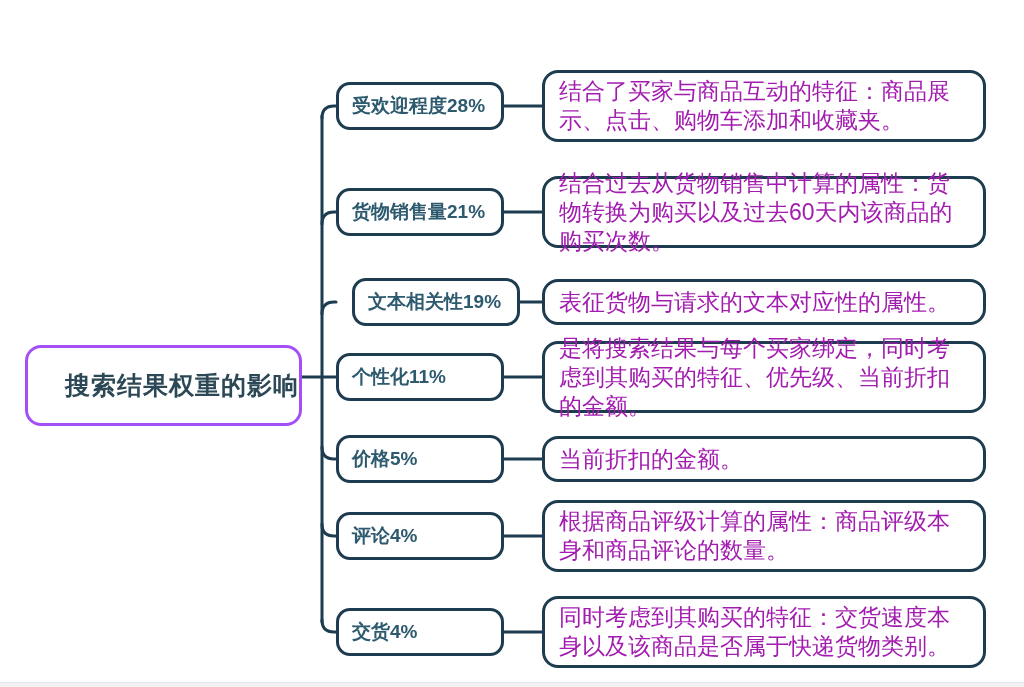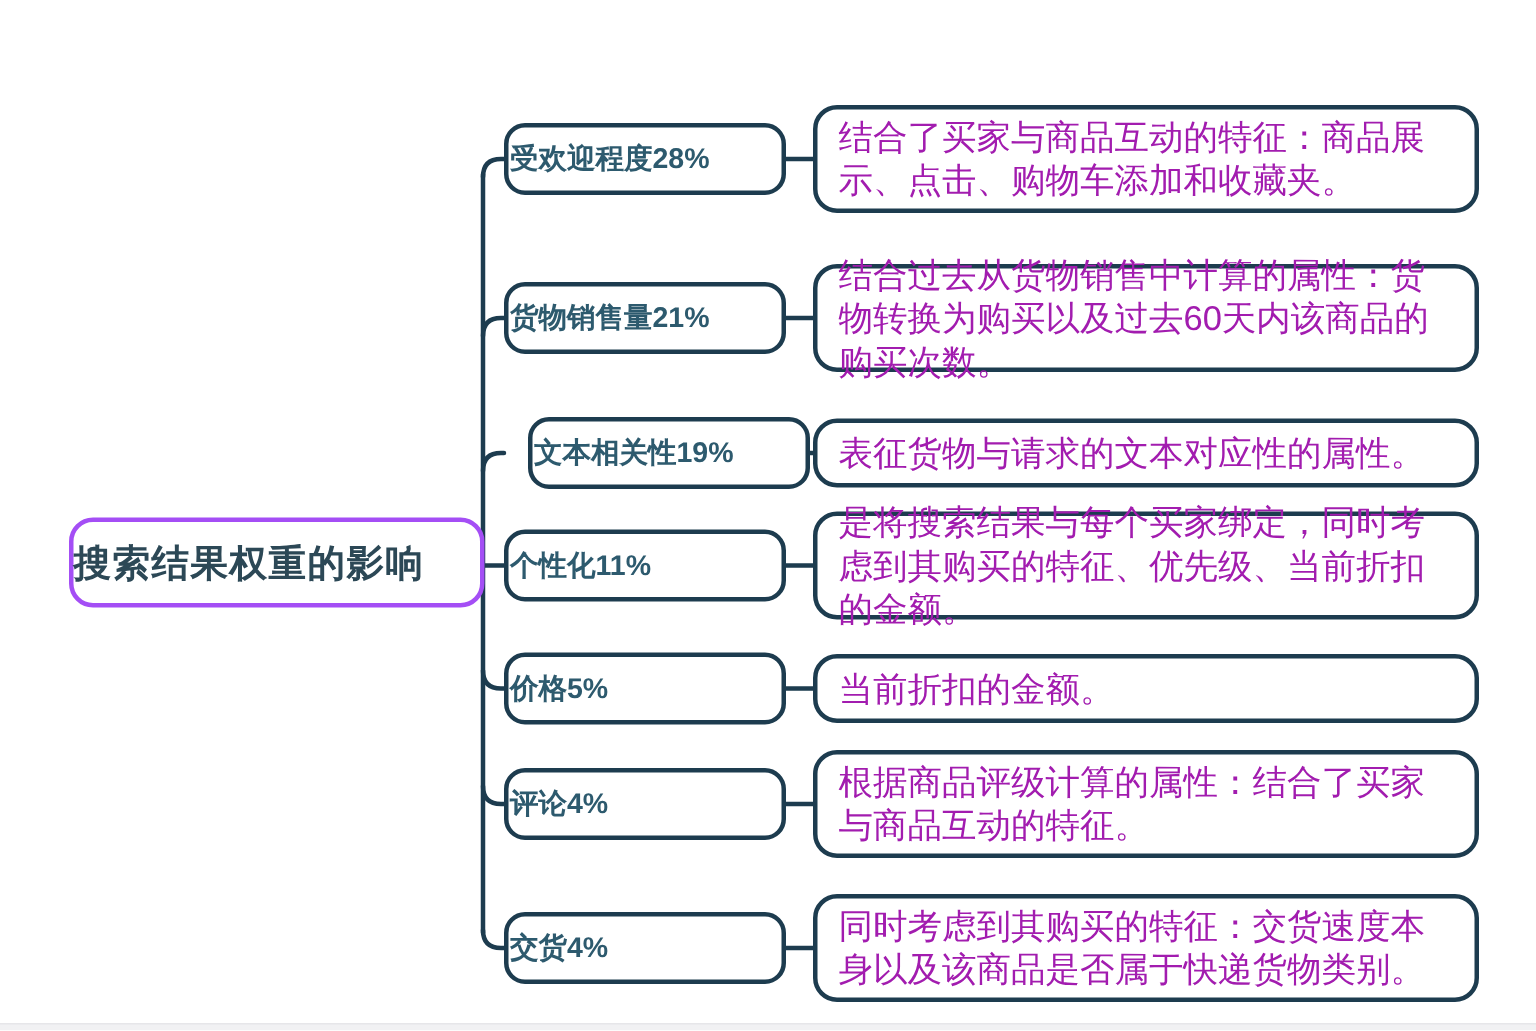--- a/index.html
+++ b/index.html
@@ -24,40 +24,39 @@
     position: absolute;
     box-sizing: border-box;
     background: #ffffff;
     display: flex;
     align-items: center;
   }
   .root-node {
     left: 25px;
     top: 345px;
     width: 277px;
-    height: 60px;
+    height: 81px;
     border: 3px solid #a44ef5;
     border-radius: 16px;
-    justify-content: flex-start;
-    margin-left: 21px;
+    justify-content: flex-end;
   }
   .root-node .label {
     font-size: 25px;
     font-weight: 700;
     color: #2c4856;
     letter-spacing: 1px;
     white-space: nowrap;
   }
   .branch-node {
     left: 336px;
-    width: 188px;
+    width: 168px;
     height: 48px;
     border: 3px solid #1d3c4f;
     border-radius: 14px;
-    padding-left: 1px;
+    padding-left: 13px;
   }
   .branch-node .label {
     font-size: 19px;
     font-weight: 600;
     color: #2d5a6e;
     white-space: nowrap;
   }
   .desc-node {
     left: 542px;
     width: 444px;
@@ -145,20 +144,20 @@
   <div class="node desc-node h1line" style="top:279px;">
     <span class="desc-text">表征货物与请求的文本对应性的属性。</span>
   </div>
   <div class="node desc-node h2line" style="top:341px;">
     <span class="desc-text">是将搜索结果与每个买家绑定，同时考虑到其购买的特征、优先级、当前折扣的金额。</span>
   </div>
   <div class="node desc-node h1line" style="top:436px;">
     <span class="desc-text">当前折扣的金额。</span>
   </div>
   <div class="node desc-node h2line" style="top:500px;">
-    <span class="desc-text">根据商品评级计算的属性：结合了买家与商品互动的特征。</span>
+    <span class="desc-text">根据商品评级计算的属性：商品评级本身和商品评论的数量。</span>
   </div>
   <div class="node desc-node h2line" style="top:596px;">
     <span class="desc-text">同时考虑到其购买的特征：交货速度本身以及该商品是否属于快递货物类别。</span>
   </div>
 
   <div class="bottom-edge"></div>
 </div>
 
 </body></html>

